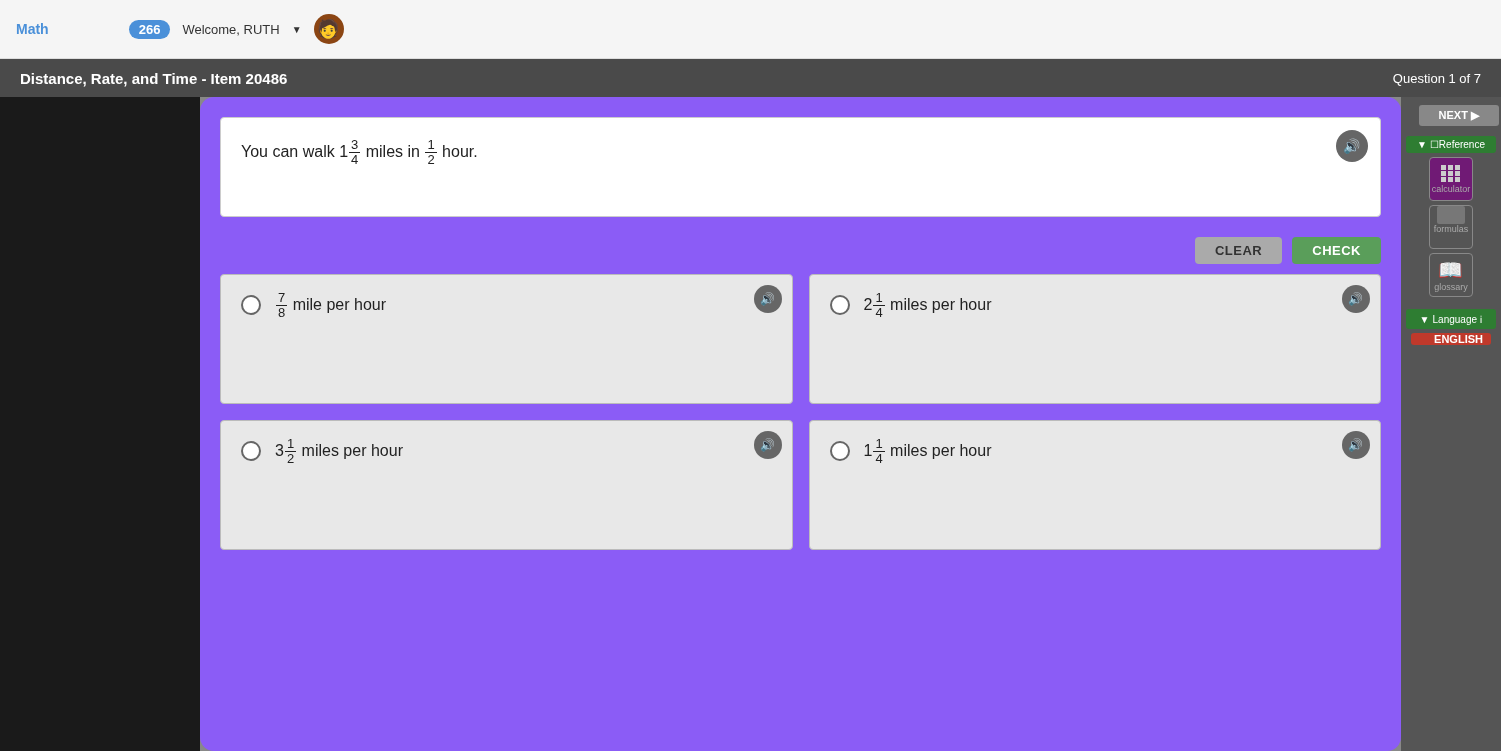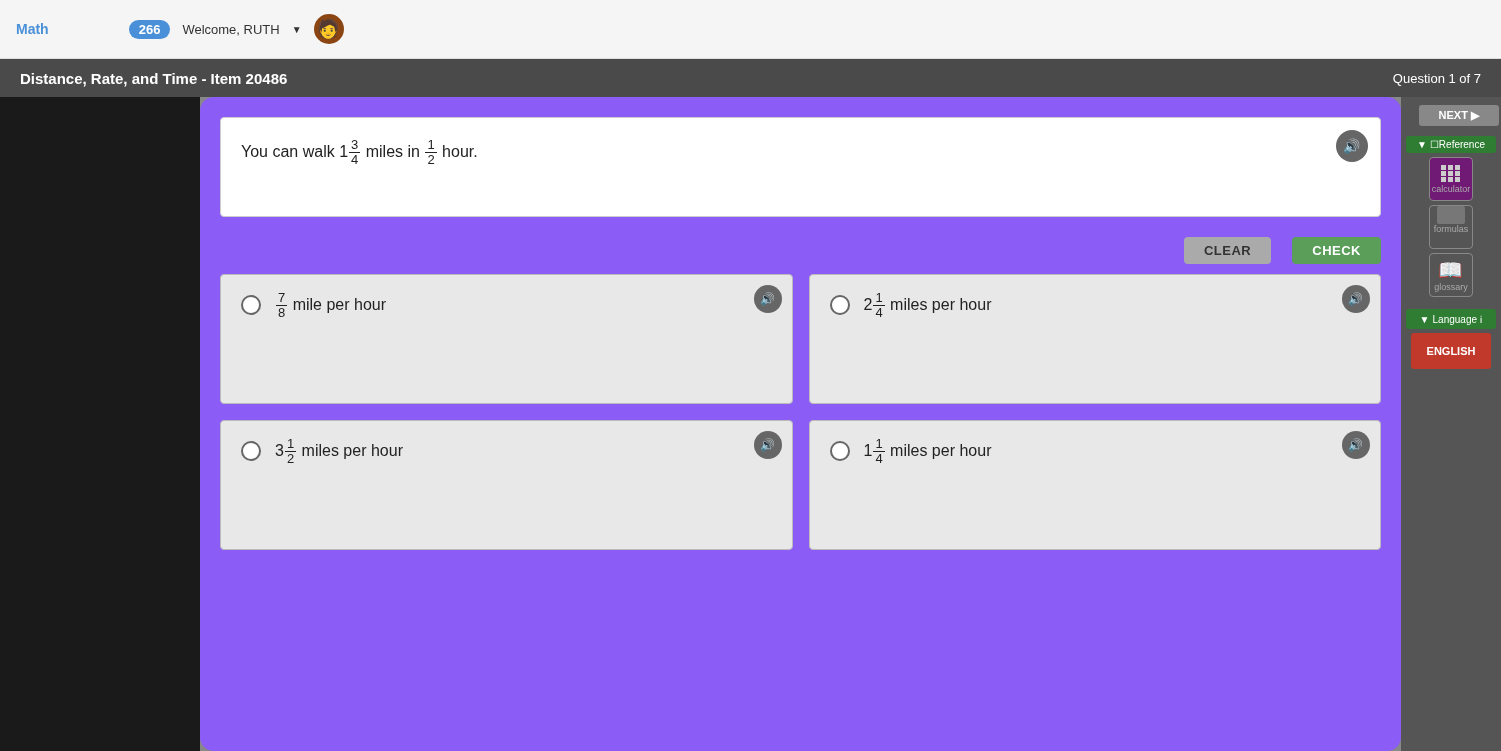--- a/index.html
+++ b/index.html
@@ -221,21 +221,21 @@
       justify-content: center;
       cursor: pointer;
       color: white;
       font-size: 12px;
     }
 
     
     .controls-area {
       display: flex;
       justify-content: flex-end;
-      gap: 21px;
+      gap: 10px;
       margin-top: 6px;
       margin-bottom: 10px;
     }
     .ctrl-btn {
       padding: 6px 20px;
       border: none;
       border-radius: 4px;
       font-size: 13px;
       font-weight: bold;
       cursor: pointer;
@@ -385,25 +385,25 @@
       display: flex;
       align-items: center;
       gap: 3px;
       justify-content: center;
     }
     .lang-btn {
       background: #c0392b;
       color: white;
       font-size: 11px;
       font-weight: bold;
-      padding: 12px 8px;
+      padding: 0 8px;
       border-radius: 3px;
       cursor: pointer;
       width: 80px;
-      text-align: center;
+      text-align: right;
     }
 
     
     .fraction {
       display: inline-flex;
       flex-direction: column;
       align-items: center;
       vertical-align: middle;
       margin: 0 1px;
       font-size: 13px;

